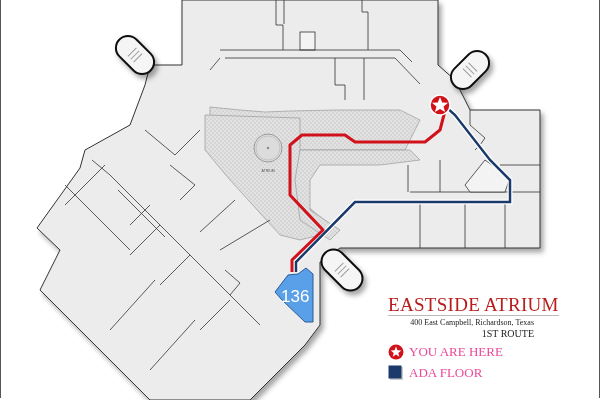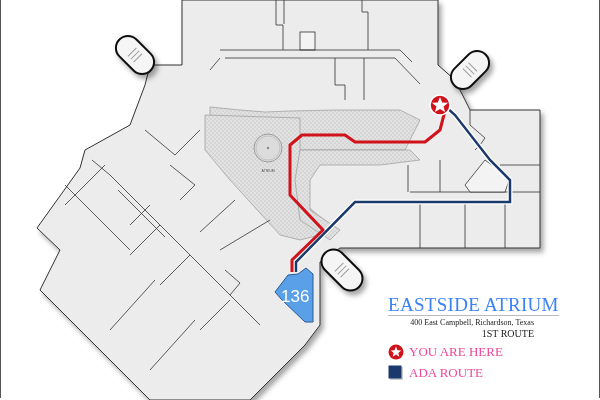--- a/index.html
+++ b/index.html
@@ -1,20 +1,20 @@
 <!DOCTYPE html>
 <html><head>
 <meta charset="utf-8">
 <style>
   html, body { margin:0; padding:0; }
   body { width:600px; height:400px; background:#ffffff; position:relative; overflow:hidden; font-family:"Liberation Serif", serif; }
   .frame { position:absolute; left:0; top:0; width:598px; height:398px; border-left:1px solid #555; border-right:2px solid #555; }
   svg.map { position:absolute; left:0; top:0; width:600px; height:400px; }
   .legend { position:absolute; left:388px; top:295px; width:220px; }
-  .title { font-size:19px; color:#3b82f6; letter-spacing:0.3px; border-bottom:1px solid #bbb; display:inline-block; line-height:20px; }
+  .title { font-size:19px; color:#b91c1c; letter-spacing:0.3px; border-bottom:1px solid #bbb; display:inline-block; line-height:20px; }
   .addr { font-size:8px; color:#222; text-align:right; width:146px; margin-top:2px; }
   .floor { font-size:10px; color:#222; text-align:right; width:146px; margin-top:1px; }
   .lg-row { display:flex; align-items:center; margin-top:5px; }
   .lg-row .txt { font-size:13px; color:#ec4899; margin-left:5px; line-height:16px; }
   .unit-label { position:absolute; left:281px; top:287px; color:#fff; font-family:"Liberation Sans", sans-serif; font-weight:normal; font-size:17px; }
 </style>
 </head>
 <body>
 
 <div class="frame"></div>
@@ -140,15 +140,15 @@
       <circle cx="8" cy="8" r="7.5" fill="#d2121b"></circle>
       <polygon points="8,2.5 9.5,6.3 13.3,6.5 10.3,9 11.3,12.8 8,10.6 4.7,12.8 5.7,9 2.7,6.5 6.5,6.3" fill="#fff"></polygon>
     </svg>
     <span class="txt">YOU ARE HERE</span>
   </div>
   <div class="lg-row">
     <svg width="16" height="16" viewBox="0 0 16 16">
       <rect x="2" y="2" width="13" height="13" fill="#999" opacity="0.5"></rect>
       <rect x="0.5" y="0.5" width="13" height="13" fill="#1a3a6b"></rect>
     </svg>
-    <span class="txt">ADA ROUTE</span>
+    <span class="txt">ADA FLOOR</span>
   </div>
 </div>
 
 </body></html>

